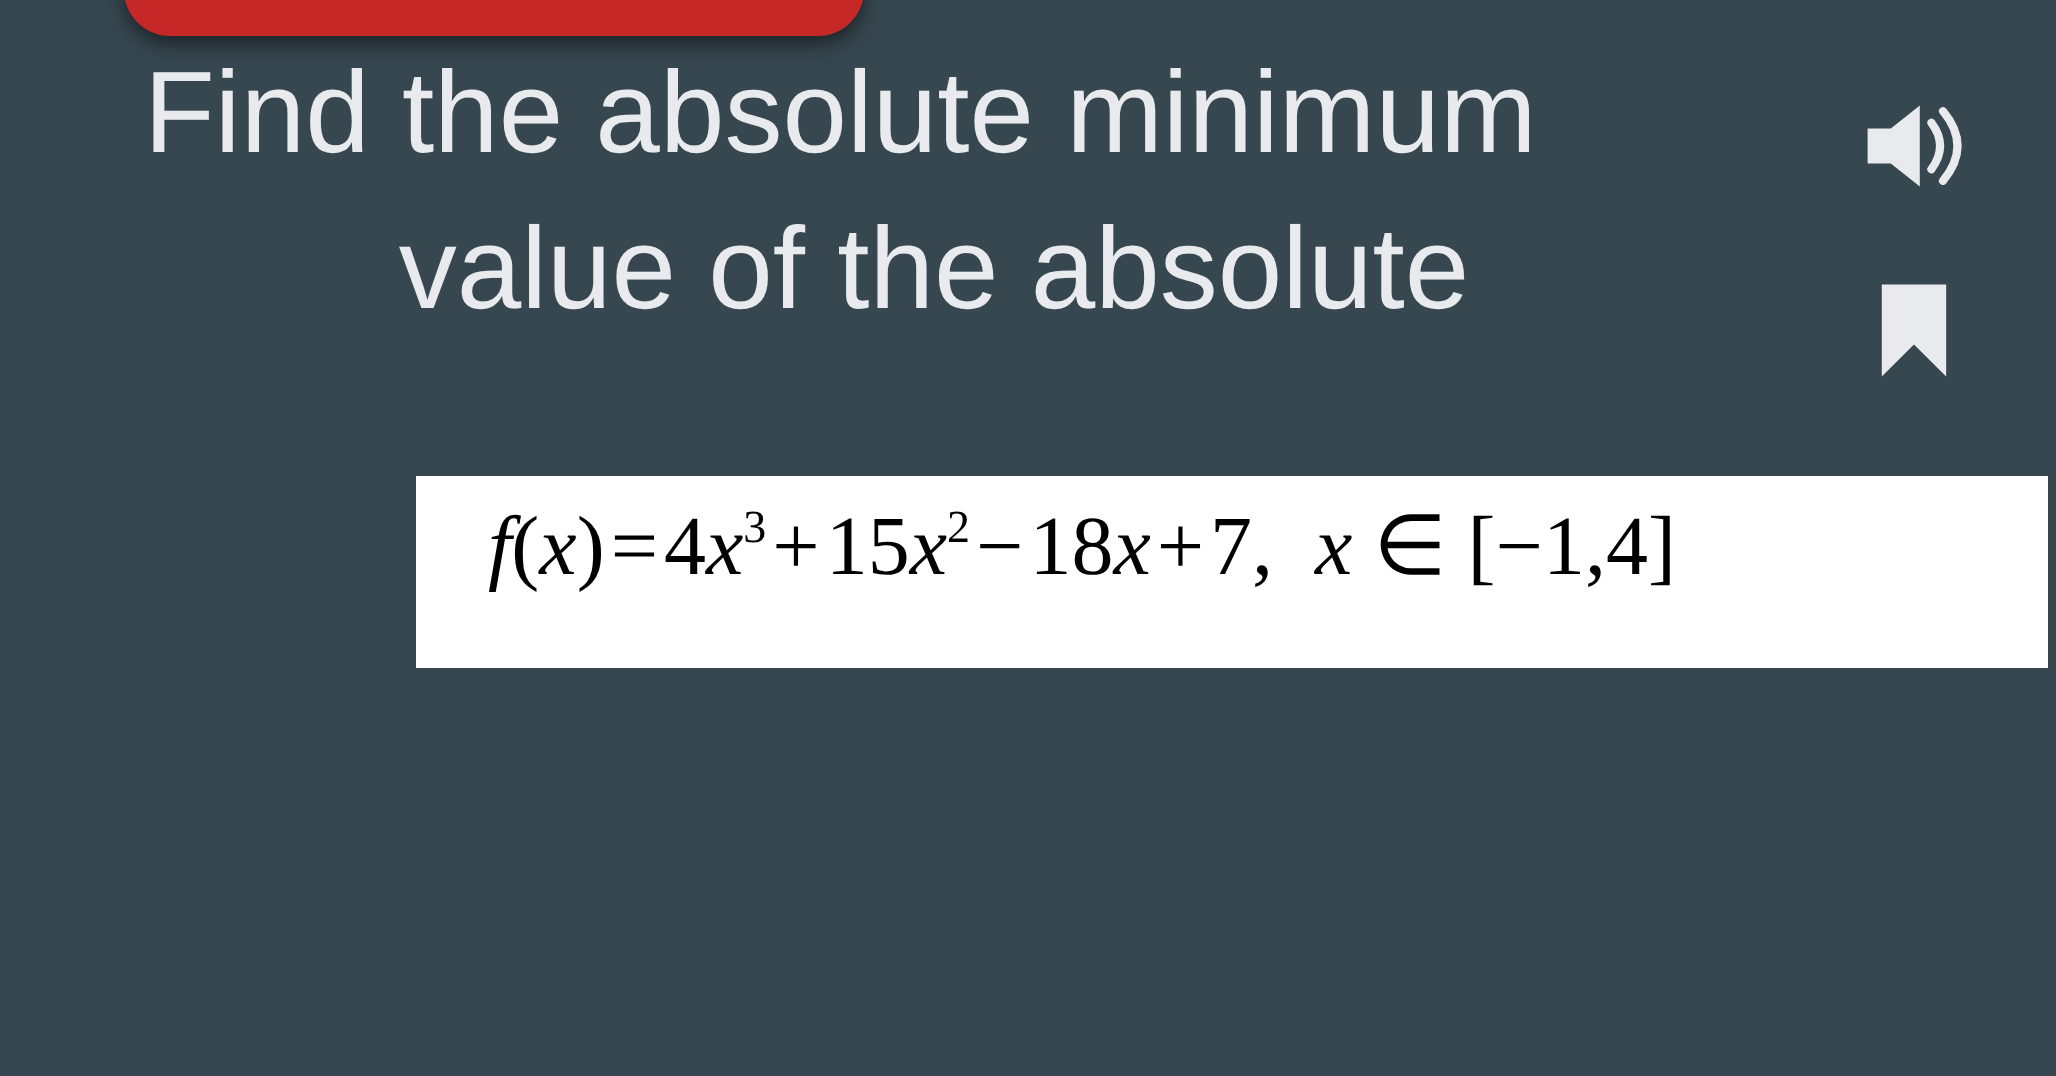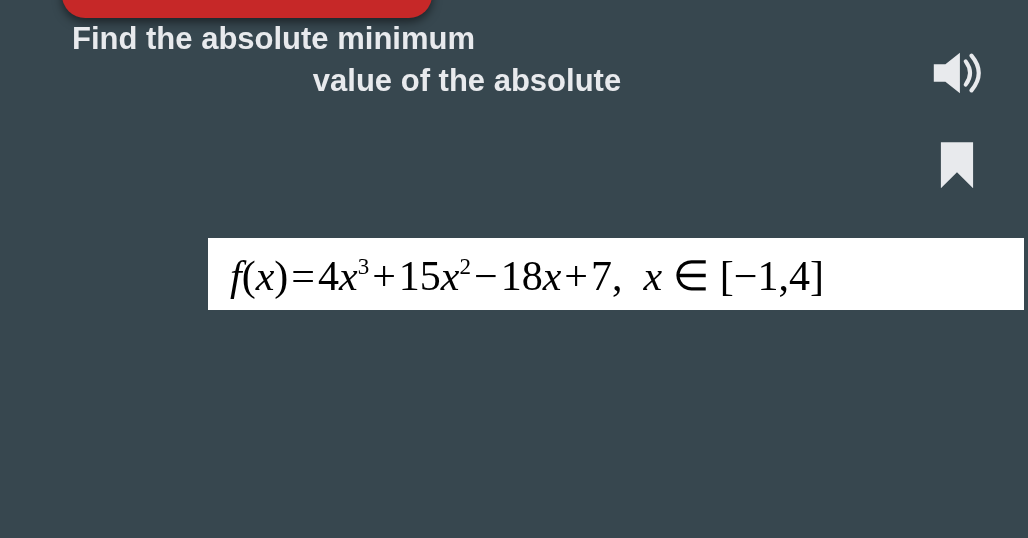--- a/index.html
+++ b/index.html
@@ -23,22 +23,22 @@
       height: 46px;
       background: #c62828;
       border-radius: 30px;
       box-shadow: 0 4px 10px rgba(0,0,0,0.5);
     }
     .question-text {
       position: absolute;
       top: 18px;
       left: 72px;
       color: #e8eaed;
-      font-size: 31px;
-      font-weight: 700;
+      font-size: 58px;
+      font-weight: 400;
       line-height: 1.35;
       width: 760px;
     }
     .question-line2 {
       text-align: center;
       width: 100%;
       padding-left: 30px;
     }
     .audio-icon {
       position: absolute;
@@ -54,25 +54,25 @@
       right: 48px;
       width: 46px;
       height: 52px;
       cursor: pointer;
     }
     .formula-box {
       position: absolute;
       top: 238px;
       left: 208px;
       width: 816px;
-      height: 72px;
+      height: 96px;
       background: #ffffff;
-      padding: 10px 22px;
+      padding: 10px 36px;
       display: flex;
-      align-items: flex-end;
+      align-items: flex-start;
     }
     .formula {
       font-family: 'Times New Roman', Times, serif;
       font-size: 42px;
       color: #000000;
       white-space: nowrap;
       font-style: italic;
     }
     .formula .fn { font-style: italic; }
     .formula .num { font-style: normal; }

